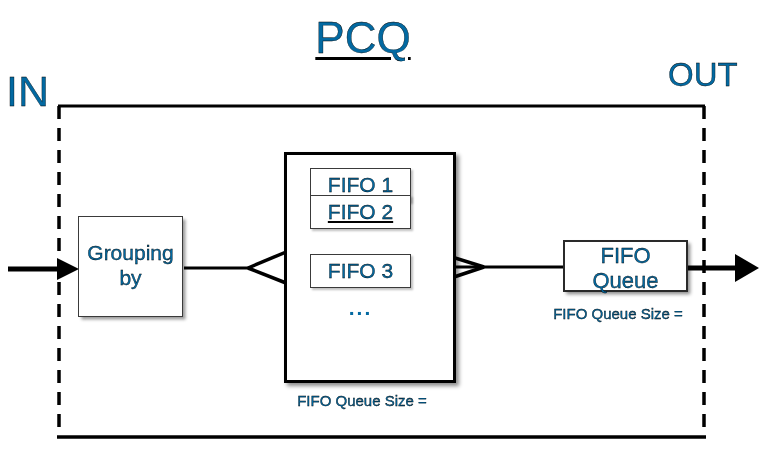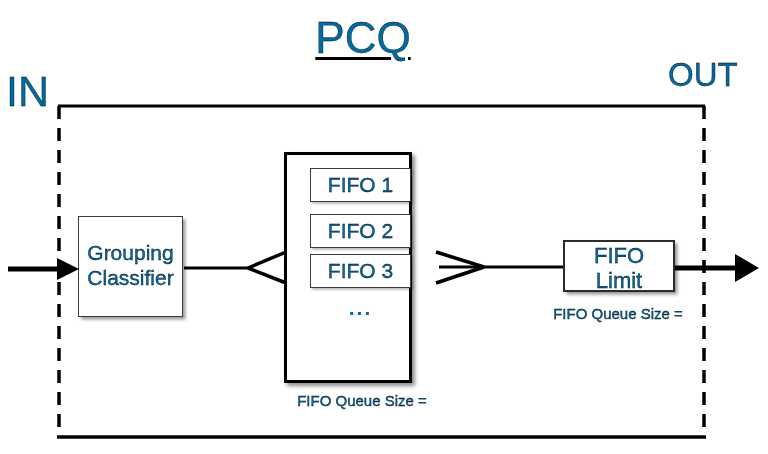--- a/index.html
+++ b/index.html
@@ -50,48 +50,48 @@
   }
   #classifier-box {
     left: 78px; top: 216px; width: 105px; height: 101px;
     border: 1.5px solid #3a3a3a;
     box-shadow: 2.5px 2.5px 3px rgba(0,0,0,0.40);
     text-align: center;
     font-size: 21px; line-height: 25px;
     padding-top: 23px;
   }
   #fifo-container {
-    left: 284px; top: 152px; width: 128px; height: 231px;
+    left: 284px; top: 152px; width: 172px; height: 231px;
     border: 3.5px solid #000000;
     box-shadow: 3px 3px 4px rgba(0,0,0,0.45);
   }
   .fifo-item {
     position: absolute; box-sizing: border-box;
     left: 23px; width: 101px; height: 34px;
     border: 1.6px solid #3a3a3a;
     background: #ffffff;
     box-shadow: 1.5px 1.5px 2px rgba(0,0,0,0.25);
     text-align: center;
     font-size: 21px; line-height: 31px;
   }
   #fifo-item-1 { top: 13px; }
-  #fifo-item-2 { top: 59px; }
+  #fifo-item-2 { top: 40px; text-decoration: underline; }
   #fifo-item-3 { top: 99px; }
   #fifo-ellipsis {
     position: absolute;
     left: 23px; width: 101px; top: 140px; height: 26px;
     text-align: center;
     font-size: 21px; line-height: 26px;
     font-weight: bold;
     letter-spacing: 2px;
   }
   #fifo-item-n { top: 175px; }
 
   #fifo-total-box {
-    left: 563px; top: 240px; width: 112px; height: 52px;
+    left: 563px; top: 240px; width: 125px; height: 52px;
     border: 2px solid #2a2a2a;
     box-shadow: 2.5px 2.5px 3.5px rgba(0,0,0,0.45);
     text-align: center;
     font-size: 22px; line-height: 25px;
     padding-top: 1px;
   }
 
   .caption {
     text-align: center;
     font-size: 15px; line-height: 18px;
@@ -135,33 +135,33 @@
       <polygon points="735,254 759,268 735,282" fill="#000"></polygon>
     </g>
   </svg>
 
   <div class="abs txt" id="title">PCQ</div>
   <div class="abs txt" id="label-in">IN</div>
   <div class="abs txt" id="label-out">OUT</div>
 
   <div class="abs node txt" id="classifier-box">
     <div>Grouping</div>
-    <div>Classifier</div>
+    <div>by</div>
   </div>
 
   <div class="abs node" id="fifo-container">
     <div class="fifo-item txt" id="fifo-item-1">FIFO 1</div>
     <div class="fifo-item txt" id="fifo-item-2">FIFO 2</div>
     <div class="fifo-item txt" id="fifo-item-3">FIFO 3</div>
     <div id="fifo-ellipsis">...</div>
   </div>
 
   <div class="abs node txt" id="fifo-total-box">
     <div>FIFO</div>
-    <div>Limit</div>
+    <div>Queue</div>
   </div>
 
   <div class="abs caption txt" id="pcq-limit-caption">
     <div>FIFO Queue Size =</div>
   </div>
   <div class="abs caption txt" id="pcq-total-caption">
     <div>FIFO Queue Size =</div>
   </div>
 
 </div>

